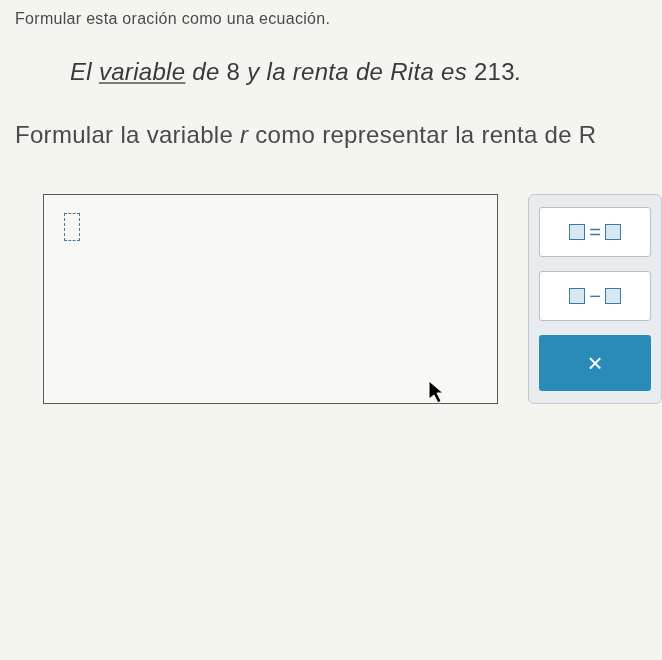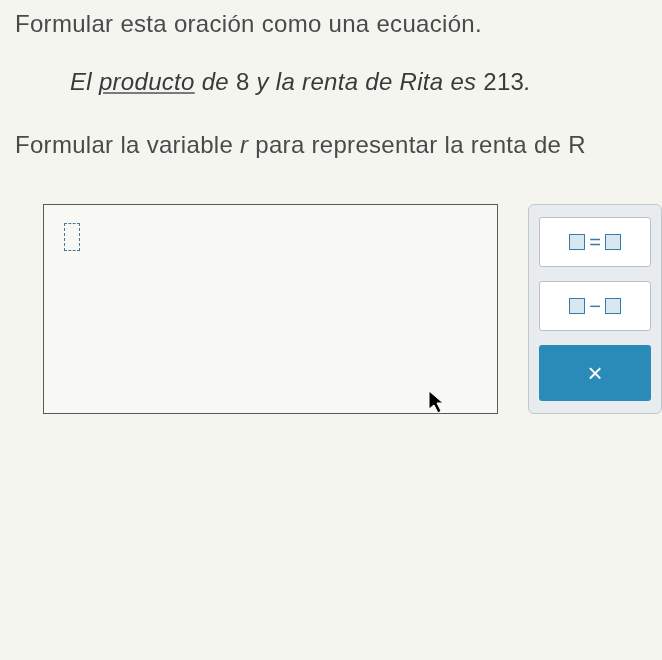--- a/index.html
+++ b/index.html
@@ -10,21 +10,21 @@
     body {
       font-family: Arial, sans-serif;
       background: #f5f5f0;
       width: 662px;
       height: 660px;
       padding: 10px 0 0 15px;
       color: #3a3a3a;
       overflow: hidden;
     }
     .instruction {
-      font-size: 24px;
+      font-size: 16px;
       color: #4a4a4a;
       margin-bottom: 30px;
       letter-spacing: 0.3px;
     }
     .problem-statement {
       font-size: 24px;
       font-style: italic;
       color: #3a3a3a;
       margin-left: 55px;
       margin-bottom: 35px;
@@ -125,25 +125,25 @@
       color: #000;
       pointer-events: none;
     }
   </style>
 </head>
 <body>
 
 <div class="instruction">Formular esta oración como una ecuación.</div>
 
 <div class="problem-statement">
-  <span>El </span><span class="underline-word">producto</span><span> de </span><span class="number">8</span><span> y la renta de Rita es </span><span class="number">213</span><span>.</span>
+  <span>El </span><span class="underline-word">variable</span><span> de </span><span class="number">8</span><span> y la renta de Rita es </span><span class="number">213</span><span>.</span>
 </div>
 
 <div class="variable-instruction">
-  <span>Formular la variable </span><span class="var">r</span><span> para representar la renta de R</span>
+  <span>Formular la variable </span><span class="var">r</span><span> como representar la renta de R</span>
 </div>
 
 <div class="work-area">
   <div class="answer-box">
     <span class="input-cursor"></span>
     <span class="cursor-arrow">
       <svg width="20" height="26" viewBox="0 0 20 26">
         <path d="M 2 2 L 2 20 L 7 16 L 11 24 L 14 22 L 10 14 L 16 14 Z" fill="#000" stroke="#fff" stroke-width="1"></path>
       </svg>
     </span>

